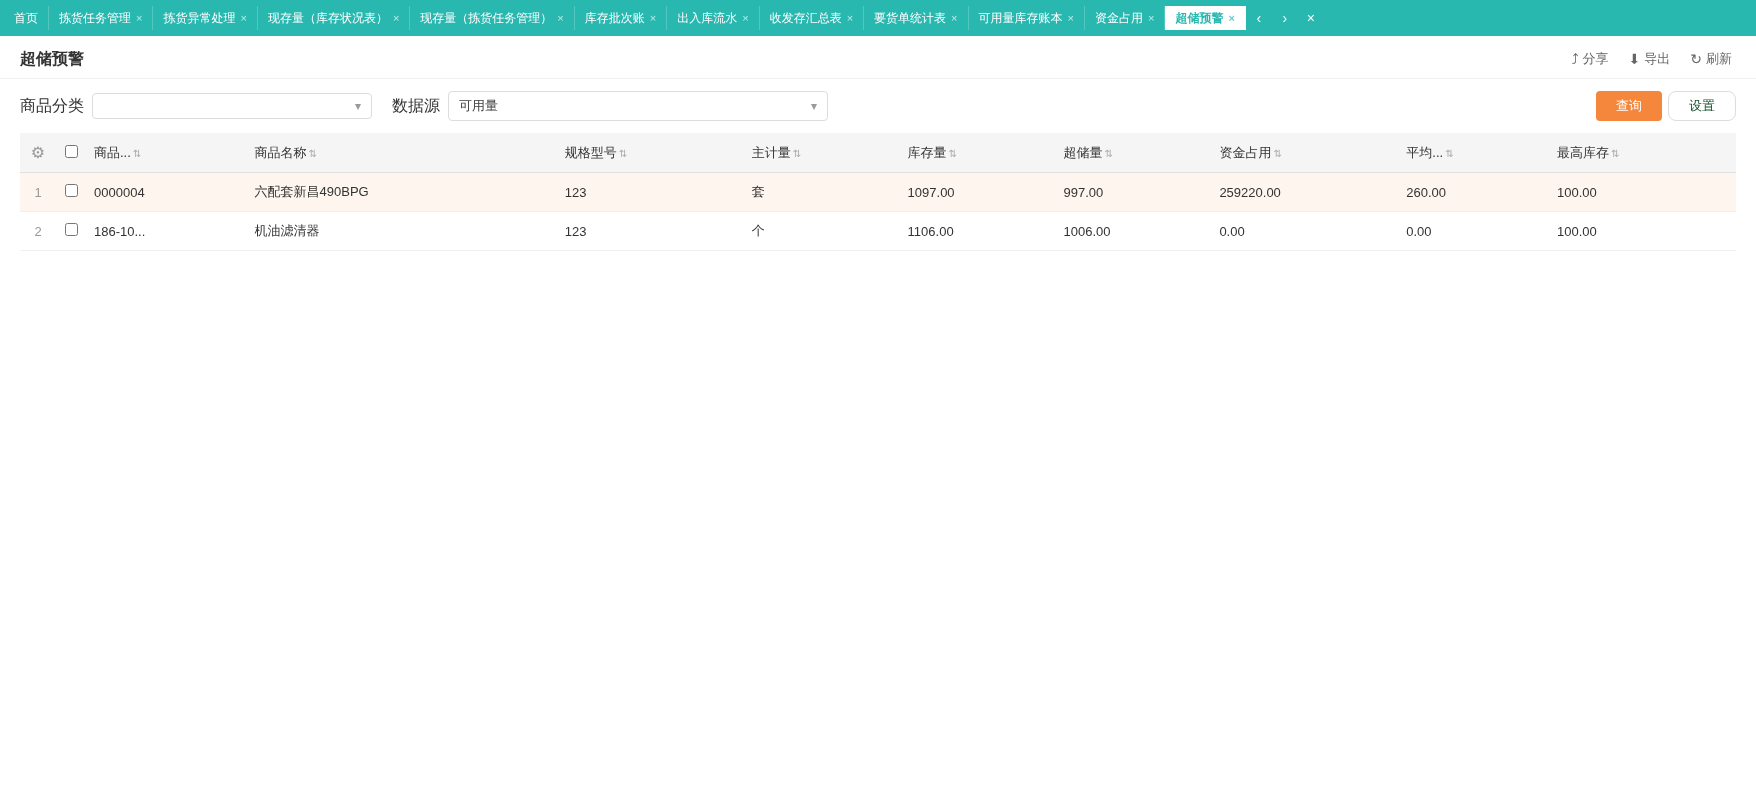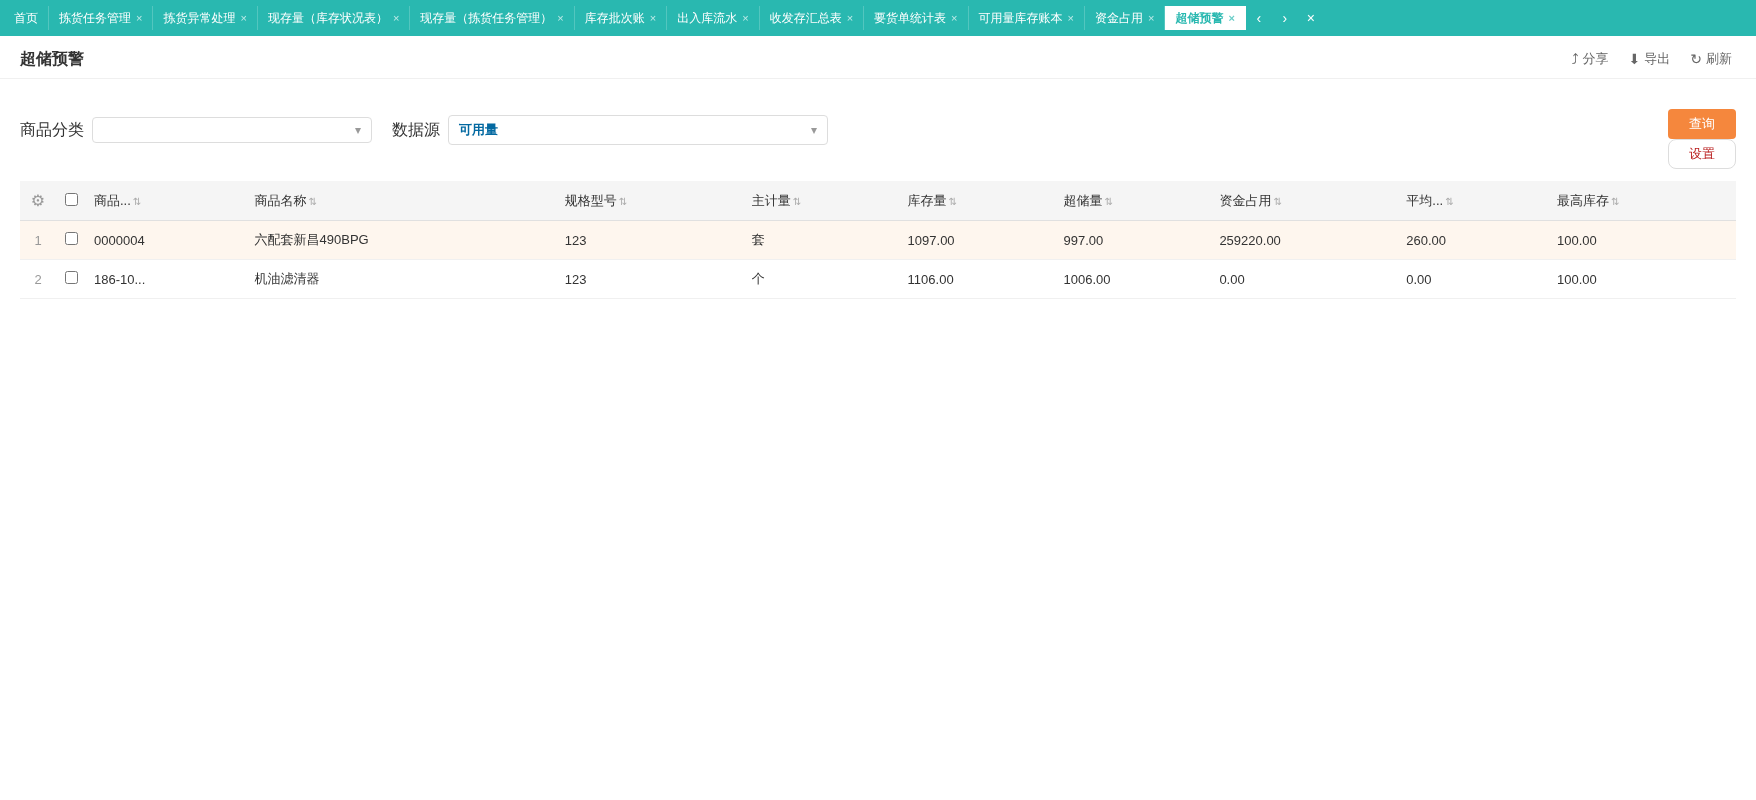--- a/index.html
+++ b/index.html
@@ -111,36 +111,36 @@
       justify-content: space-between;
     }
     .filter-select-text { color: #999; font-size: 13px; }
     .filter-select-arrow { color: #999; font-size: 12px; }
     .filter-select-wide { min-width: 380px; }
 
     
     .right-buttons {
       margin-left: auto;
       display: flex;
-      flex-direction: column;
-      margin-top: 18px;
+      flex-direction: row;
+      gap: 6px;
     }
     .btn-query {
       background: #f5873d;
       color: #fff;
       border: none;
       border-radius: 4px;
       padding: 6px 20px;
       font-size: 13px;
       cursor: pointer;
       min-width: 60px;
     }
     .btn-settings {
       background: #fff;
-      color: #b91c1c;
+      color: #14532d;
       border: 1px solid #ddd;
       border-radius: 8px;
       padding: 5px 20px;
       font-size: 13px;
       cursor: pointer;
       min-width: 60px;
     }
 
     
     .table-container {
@@ -276,21 +276,21 @@
     <div class="filter-item">
       <span class="filter-label">商品分类</span>
       <div class="filter-select">
         <span class="filter-select-text"></span>
         <span class="filter-select-arrow">▾</span>
       </div>
     </div>
     <div class="filter-item">
       <span class="filter-label">数据源</span>
       <div class="filter-select filter-select-wide">
-        <span class="filter-select-text" style="color:#0369a1;font-weight:bold;">可用量</span>
+        <span class="filter-select-text" style="color:#404040;">可用量</span>
         <span class="filter-select-arrow">▾</span>
       </div>
     </div>
     <div class="right-buttons">
       <button class="btn-query">查询</button>
       <button class="btn-settings">设置</button>
     </div>
   </div>
 
   <div class="table-container">

